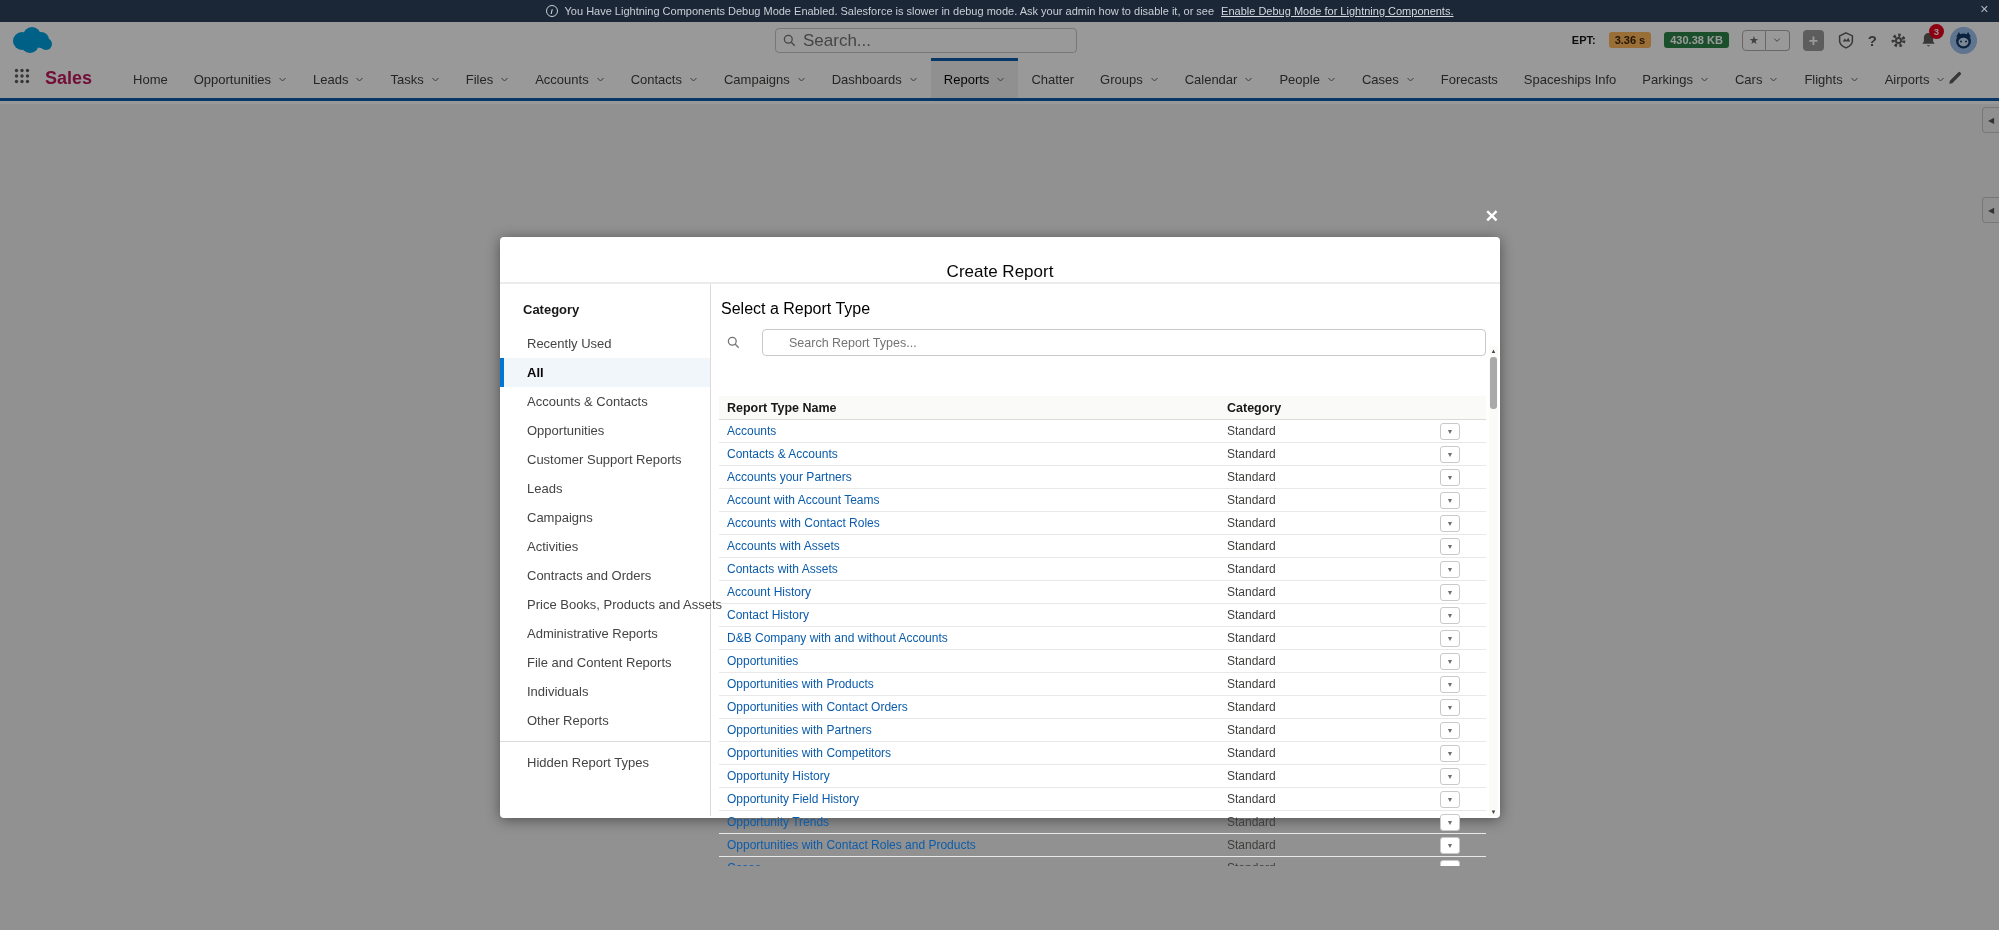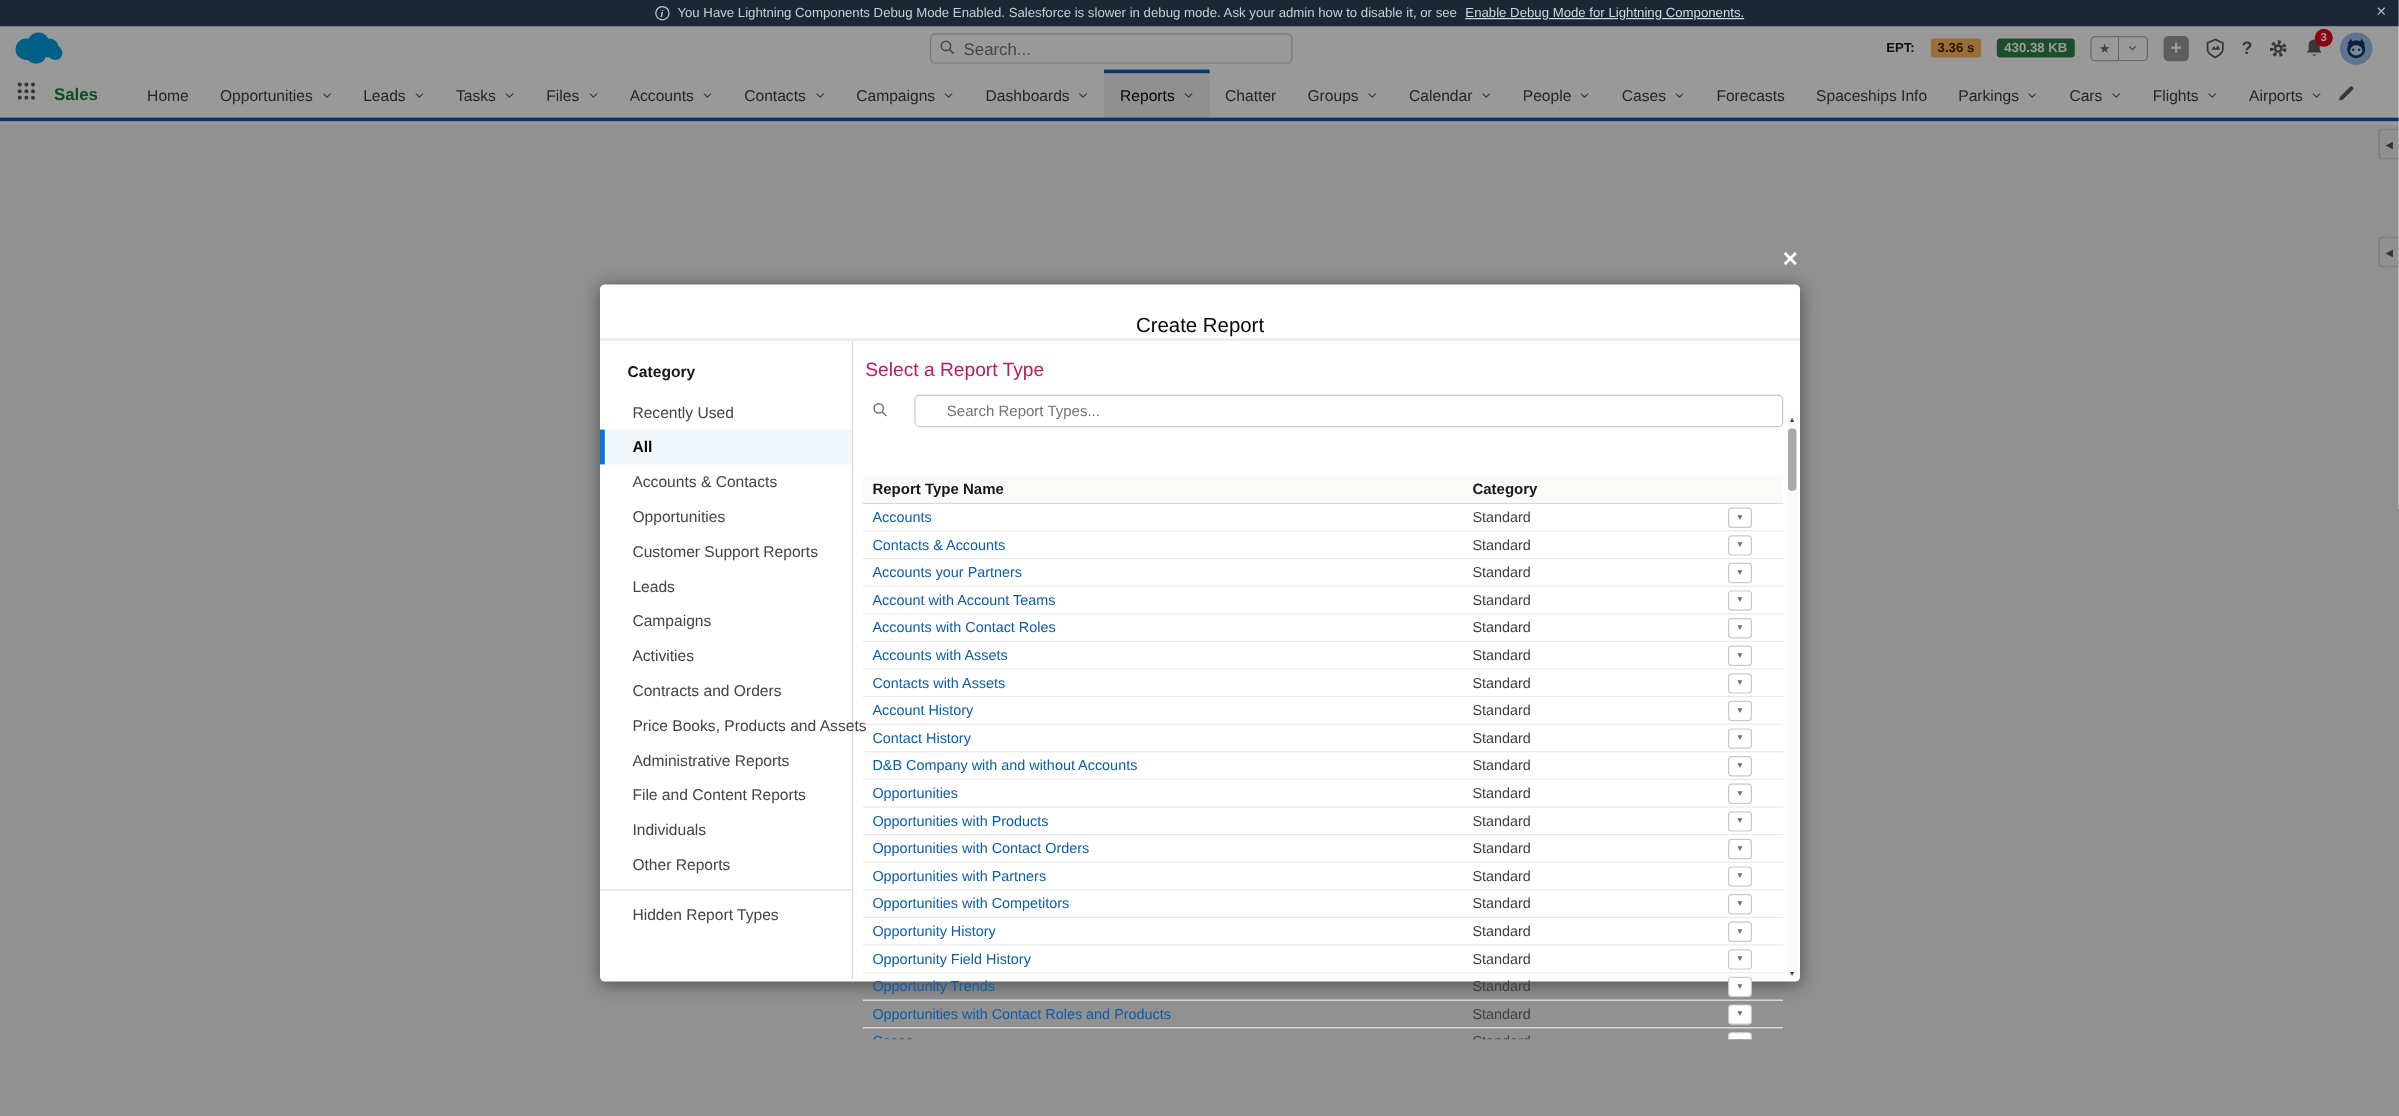--- a/index.html
+++ b/index.html
@@ -15,21 +15,21 @@
                  border:1px solid #c9ced6; align-items:center; justify-content:center;
                  font-size:8px; font-weight:bold; font-style:italic; }
   .banner a { color:#d4d9e0; text-decoration:underline; cursor:pointer; }
   .banner-close { position:absolute; right:10px; top:3px; font-size:11px; color:#aeb6c0; cursor:pointer; }
 
   
   .gheader { position:absolute; left:0; top:22px; width:100%; height:36px; background:#fff; z-index:1; }
   .cloud-logo { position:absolute; left:8px; top:3px; }
   .gsearch { position:absolute; left:775px; top:6px; width:302px; height:25px; }
   .gsearch input { width:100%; height:100%; border:1px solid #c9c7c5; border-radius:4px;
-                   padding:0 8px 0 27px; font-size:14px; color:#181818; background:#fff; outline:none; }
+                   padding:0 8px 0 27px; font-size:17px; color:#181818; background:#fff; outline:none; }
   .gsearch input::placeholder { color:#747474; }
   .gsearch .mag { position:absolute; left:8px; top:5px; }
 
   .hright { position:absolute; right:22px; top:0; height:36px; display:flex; align-items:center; gap:13px; }
   .ept-label { font-size:11px; font-weight:bold; color:#181818; }
   .badge { font-size:11px; font-weight:bold; border-radius:3px; padding:2px 6px; }
   .badge.orange { background:var(--badge-orange); color:#3e2500; }
   .badge.green  { background:var(--badge-green); color:#fff; }
   .btn-group { display:flex; }
   .btn-group button { width:24px; height:21px; background:#fff; border:1px solid #b0adab;
@@ -45,21 +45,21 @@
   .notif-badge { position:absolute; top:-7px; right:-7px; min-width:15px; height:15px; border-radius:8px;
                  background:var(--notif-red); color:#fff; font-size:9.5px; font-weight:bold;
                  display:flex; align-items:center; justify-content:center; padding:0 3px; }
   .avatar { width:27px; height:27px; border-radius:50%; background:#a8c7f0; overflow:hidden;
             display:flex; align-items:center; justify-content:center; cursor:pointer; }
 
   
   .navbar { position:absolute; left:0; top:58px; width:100%; height:43px; background:#fff;
             border-bottom:3px solid var(--nav-blue); display:flex; align-items:stretch; z-index:1; }
   .waffle { align-self:center; margin-left:14px; cursor:pointer; }
-  .app-name { align-self:center; font-size:14px; font-weight:bold; color:#15803d; margin:0 28px 0 15px; }
+  .app-name { align-self:center; font-size:18px; font-weight:bold; color:#be185d; margin:0 28px 0 15px; }
   .tabs { display:flex; align-items:stretch; }
   .tab { display:flex; align-items:center; gap:7px; padding:0 13px; font-size:13px; color:#3e3e3c;
          cursor:pointer; border-top:3px solid transparent; }
   .tab .caret { color:#5f5d5b; display:flex; }
   .tab.active { background:rgba(0,0,0,0.06); border-top-color:var(--nav-blue); color:#080707; }
   .nav-pencil { position:absolute; right:36px; top:12px; color:#5f5d5b; cursor:pointer; }
 
   
   .page { position:absolute; left:0; top:104px; width:100%; height:826px; background:#f3f2f2; z-index:1; }
   .panel-toggle { position:absolute; right:0; width:17px; height:26px; background:#f0f0f0;
@@ -81,21 +81,21 @@
 
   .side { width:211px; border-right:1px solid #dddbda; padding-top:12px; flex:none; }
   .side-heading { font-size:13px; font-weight:bold; color:#181818; margin:6px 0 12px 23px; }
   .side-item { height:29px; line-height:29px; padding-left:23px; font-size:13px; color:#444;
                cursor:pointer; border-left:4px solid transparent; white-space:nowrap; }
   .side-item.active { font-weight:bold; color:#080707; background:#f1f6fb;
                       border-left-color:var(--brand-blue); }
   .side-divider { border-top:1px solid #dddbda; margin:6px 0; }
 
   .rcontent { flex:1; position:relative; padding:12px 14px 0 8px; }
-  .rheading { font-size:16px; color:#be185d; margin:4px 0 11px 2px; }
+  .rheading { font-size:16px; color:#000000; margin:4px 0 11px 2px; }
   .rsearch { position:relative; height:27px; margin-bottom:10px;padding-left:43px; }
   .rsearch input { width:100%; height:100%; border:1px solid #c9c9c9; border-radius:4px;
                    padding:0 8px 0 26px; font-size:12.5px; color:#181818; outline:none; }
   .rsearch input::placeholder { color:#747474; }
   .rsearch .mag { position:absolute; left:8px; top:6px; }
 
   .thead { display:flex; align-items:center; height:24px; border-bottom:1px solid #dddbda;
            background:#fafaf9; font-size:12.5px; font-weight:bold; color:#181818;margin-top:40px; }
   .th-name { padding-left:8px; width:508px; }
   .rows { position:relative; height:446px; overflow:hidden; }

